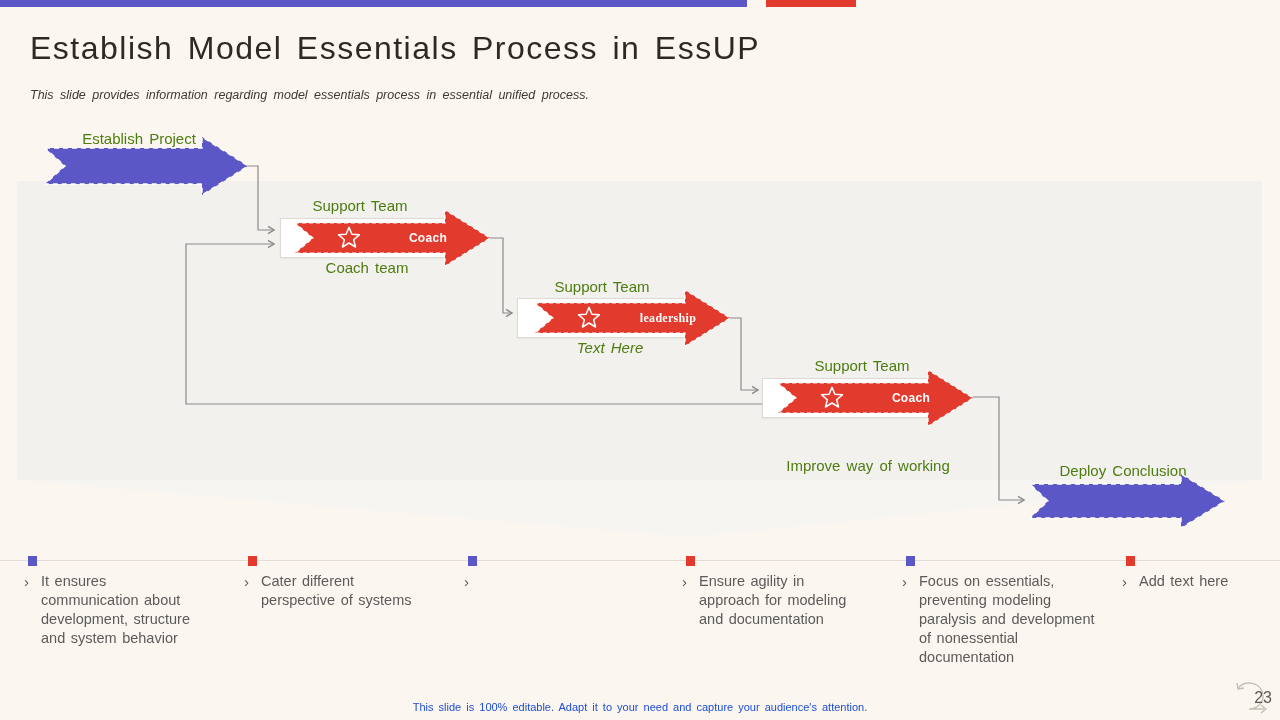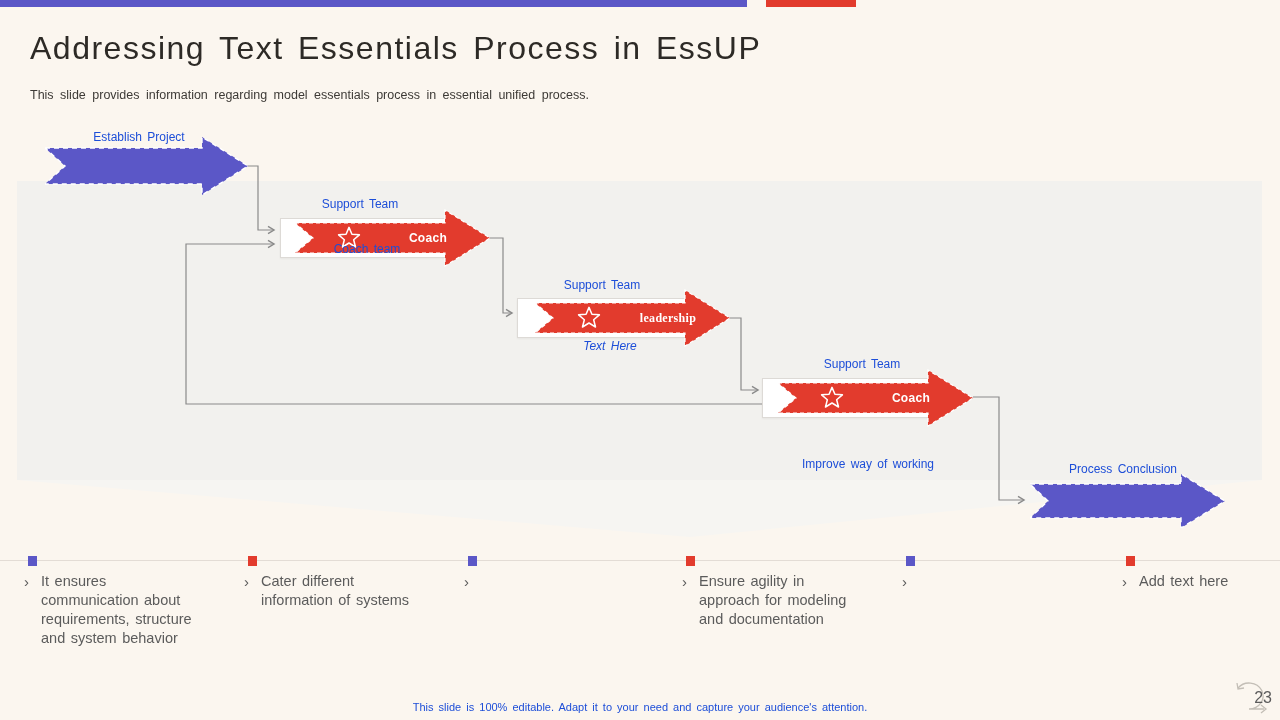--- a/index.html
+++ b/index.html
@@ -7,34 +7,34 @@
   body { font-family:"Liberation Sans", sans-serif; }
   .slide { position:relative; width:1280px; height:720px; background:#FBF6EF; overflow:hidden; }
 
   .accent-bar { position:absolute; top:0; height:7px; }
   .bar-blue { left:0; width:747px; }
   .bar-red  { left:766px; width:90px; }
 
   .title { position:absolute; left:30px; top:30px; font-size:32px; font-weight:300;
            letter-spacing:1.5px; color:#2D2A26; word-spacing:4px; }
   .subtitle { position:absolute; left:30px; top:88px; font-size:12.5px; color:#3D3A36;
-              word-spacing:3px; }
+              word-spacing:3px;font-style:italic; }
 
   .band { position:absolute; left:17px; top:181px; width:1245px; height:299px; background:#F2F1EE; }
   .band-wedge { position:absolute; left:17px; top:480px; }
 
   .connectors { position:absolute; left:0; top:0; pointer-events:none; }
 
   .step-box { position:absolute; width:175px; height:40px; background:#FFFFFF;
               border:1px solid #DDDAD6; box-shadow:0 1px 2px rgba(0,0,0,0.05); }
 
   .arrow-svg { position:absolute; }
 
   .lbl { position:absolute; transform:translateX(-50%); white-space:nowrap;
-         font-size:12px; color:#1d4ed8; word-spacing:2px; }
+         font-size:15px; color:#4d7c0f; word-spacing:2px; }
 
   .arrow-text { position:absolute; width:90px; text-align:center; font-size:12px;
                 font-weight:bold; color:#FFFFFF; letter-spacing:0.3px; }
 
   .star { position:absolute; }
 
   .timeline-line { position:absolute; left:0; top:560px; width:1280px; height:1px; background:#E3DCD5; }
   .tl-marker { position:absolute; top:556px; width:9px; height:10px; }
 
   .bullet-col { position:absolute; top:572px; width:202px; display:flex; align-items:flex-start; }
@@ -50,21 +50,21 @@
               font-size:16px; color:#5B5B5B; }
 </style>
 </head>
 <body>
 
 <div class="slide">
 
   <div class="accent-bar bar-blue" style="background-color: rgb(91, 87, 199);"></div>
   <div class="accent-bar bar-red" style="background-color: rgb(226, 59, 45);"></div>
 
-  <div class="title">Addressing Text Essentials Process in EssUP</div>
+  <div class="title">Establish Model Essentials Process in EssUP</div>
   <div class="subtitle">This slide provides information regarding model essentials process in essential unified process.</div>
 
   <div class="band"></div>
   <svg class="band-wedge" width="1245" height="58">
     <polygon points="0,0 1245,0 673,57" fill="#F6F5F2"></polygon>
   </svg>
 
   <svg class="connectors" width="1280" height="720">
     <defs>
       <marker id="arr" markerWidth="9" markerHeight="9" refX="6" refY="4" orient="auto">
@@ -87,21 +87,21 @@
 
   <div class="lbl" style="left:360px; top:197px;">Support Team</div>
   <div class="step-box" style="left:280px; top:218px;"></div>
   <svg class="arrow-svg" style="left:295px; top:209px;" width="195" height="58">
     <polygon points="0,14 150,14 150,1 195,29 150,57 150,44 0,44 18,29" stroke="#FFFFFF" stroke-width="1.2" stroke-dasharray="4 3" fill="#E23B2D"></polygon>
   </svg>
   <svg class="star" style="left:336px; top:225px;" width="26" height="26" viewBox="0 0 24 24">
     <polygon points="12,2.2 14.7,8.6 21.6,9.1 16.3,13.6 18,20.3 12,16.6 6,20.3 7.7,13.6 2.4,9.1 9.3,8.6" fill="none" stroke="#FFFFFF" stroke-width="1.4" stroke-linejoin="round"></polygon>
   </svg>
   <div class="arrow-text" style="left:383px; top:231px;">Coach</div>
-  <div class="lbl" style="left:367px; top:242px;">Coach team</div>
+  <div class="lbl" style="left:367px; top:259px;">Coach team</div>
 
   <div class="lbl" style="left:602px; top:278px;">Support Team</div>
   <div class="step-box" style="left:517px; top:298px;"></div>
   <svg class="arrow-svg" style="left:535px; top:289px;" width="195" height="58">
     <polygon points="0,14 150,14 150,1 195,29 150,57 150,44 0,44 18,29" stroke="#FFFFFF" stroke-width="1.2" stroke-dasharray="4 3" fill="#E23B2D"></polygon>
   </svg>
   <svg class="star" style="left:576px; top:305px;" width="26" height="26" viewBox="0 0 24 24">
     <polygon points="12,2.2 14.7,8.6 21.6,9.1 16.3,13.6 18,20.3 12,16.6 6,20.3 7.7,13.6 2.4,9.1 9.3,8.6" fill="none" stroke="#FFFFFF" stroke-width="1.4" stroke-linejoin="round"></polygon>
   </svg>
   <div class="arrow-text" style="left:623px; top:311px;font-family:Liberation Serif, serif;">leadership</div>
@@ -111,56 +111,61 @@
   <div class="step-box" style="left:762px; top:378px;"></div>
   <svg class="arrow-svg" style="left:778px; top:369px;" width="195" height="58">
     <polygon points="0,14 150,14 150,1 195,29 150,57 150,44 0,44 18,29" stroke="#FFFFFF" stroke-width="1.2" stroke-dasharray="4 3" fill="#E23B2D"></polygon>
   </svg>
   <svg class="star" style="left:819px; top:385px;" width="26" height="26" viewBox="0 0 24 24">
     <polygon points="12,2.2 14.7,8.6 21.6,9.1 16.3,13.6 18,20.3 12,16.6 6,20.3 7.7,13.6 2.4,9.1 9.3,8.6" fill="none" stroke="#FFFFFF" stroke-width="1.4" stroke-linejoin="round"></polygon>
   </svg>
   <div class="arrow-text" style="left:866px; top:391px;">Coach</div>
   <div class="lbl" style="left:868px; top:425px;margin-top:32px;">Improve way of working</div>
 
-  <div class="lbl" style="left:1123px; top:462px;">Process Conclusion</div>
+  <div class="lbl" style="left:1123px; top:462px;">Deploy Conclusion</div>
   <svg class="arrow-svg" style="left:1030px; top:474px;" width="195" height="54">
     <polygon points="0,10 151,10 151,0 195,27 151,54 151,44 0,44 18,27" stroke="#FFFFFF" stroke-width="1.4" stroke-dasharray="5 4" fill="#5B57C7"></polygon>
   </svg>
 
   <div class="timeline-line"></div>
   <div class="tl-marker" style="left: 28px; background-color: rgb(91, 87, 199);"></div>
   <div class="tl-marker" style="left: 248px; background-color: rgb(226, 59, 45);"></div>
   <div class="tl-marker" style="left: 468px; background-color: rgb(91, 87, 199);"></div>
   <div class="tl-marker" style="left: 686px; background-color: rgb(226, 59, 45);"></div>
   <div class="tl-marker" style="left: 906px; background-color: rgb(91, 87, 199);"></div>
   <div class="tl-marker" style="left: 1126px; background-color: rgb(226, 59, 45);"></div>
 
   <div class="bullet-col" style="left:24px;">
     <span class="bullet-chevron">›</span>
     <span class="bullet-text">It ensures
 communication about
-requirements, structure
+development, structure
 and system behavior</span>
   </div>
   <div class="bullet-col" style="left:244px;">
     <span class="bullet-chevron">›</span>
     <span class="bullet-text">Cater different
-information of systems</span>
+perspective of systems</span>
   </div>
   <div class="bullet-col" style="left:464px;">
     <span class="bullet-chevron">›</span>
   </div>
   <div class="bullet-col" style="left:682px;">
     <span class="bullet-chevron">›</span>
     <span class="bullet-text">Ensure agility in
 approach for modeling
 and documentation</span>
   </div>
   <div class="bullet-col" style="left:902px;">
     <span class="bullet-chevron">›</span>
+    <span class="bullet-text">Focus on essentials,
+preventing modeling
+paralysis and development
+of nonessential
+documentation</span>
   </div>
   <div class="bullet-col" style="left:1122px;">
     <span class="bullet-chevron">›</span>
     <span class="bullet-text">Add text here</span>
   </div>
 
   <div class="footer-note">This slide is 100% editable. Adapt it to your need and capture your audience's attention.</div>
 
   <div class="page-badge">
     <svg width="48" height="44">

